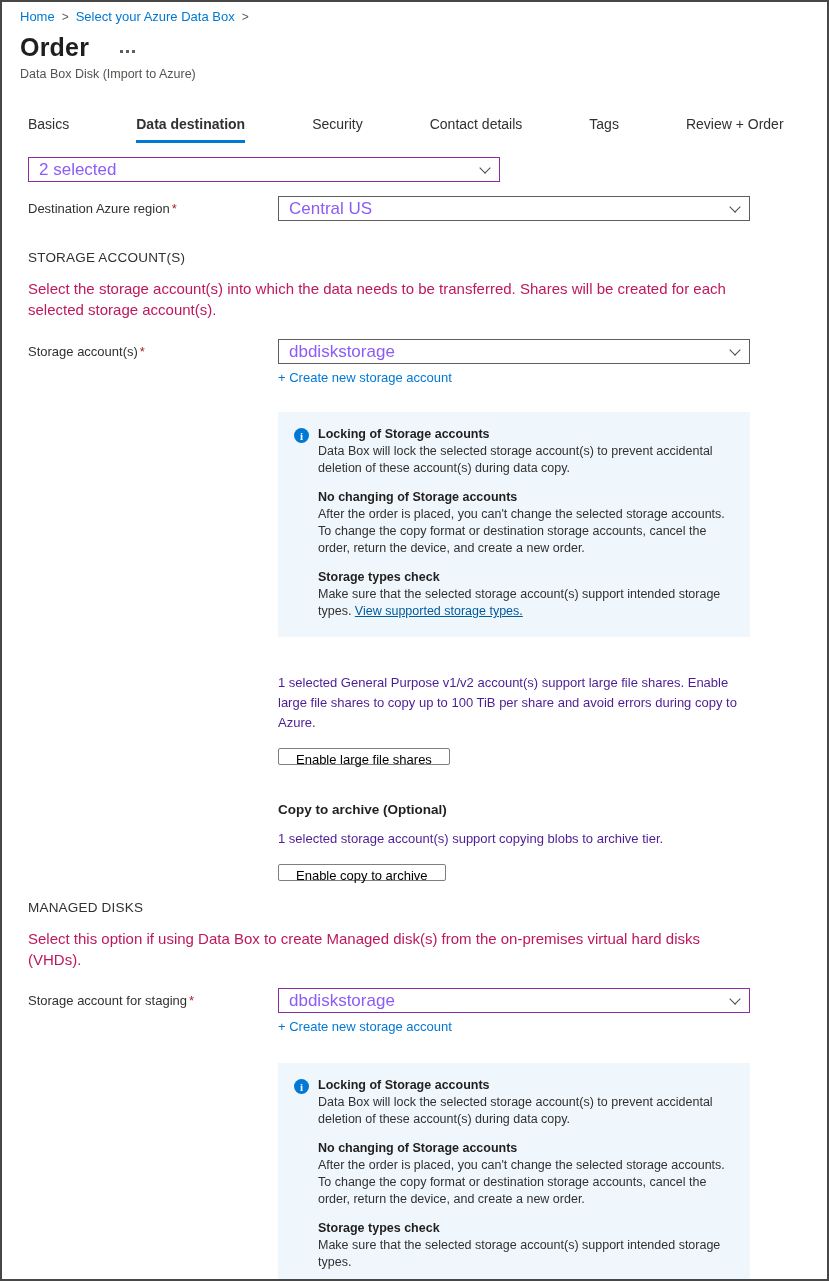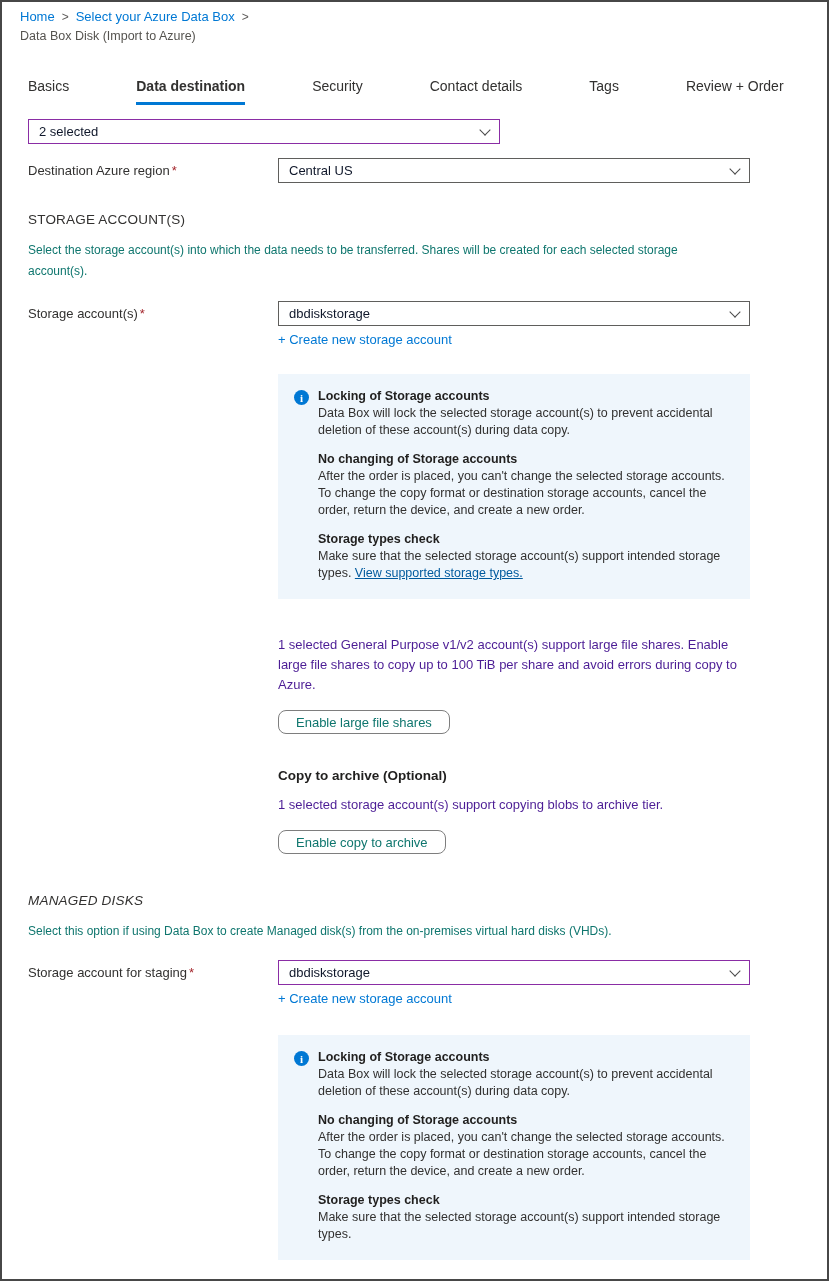--- a/index.html
+++ b/index.html
@@ -24,60 +24,68 @@
   .tab.active{ font-weight:700; border-bottom-color:#0078d4; }
 
   
   .main{ padding:0 26px; }
   .form-row{ display:flex; align-items:flex-start; }
   .label-col{ flex:0 0 250px; font-size:13px; padding-top:5px; color:#323130; }
   .req{ color:#a4262c; margin-left:2px; }
   .control-col{ width:472px; }
   .select-box{ height:25px; border:1px solid #5f5e5c; background:#fff; display:flex; align-items:center; padding:0 10px; cursor:pointer; }
   .select-box.modified{ border:1.5px solid #8a2da5; }
-  .sel-text{ font-size:13px; color:#0f172a; }
+  .sel-text{ font-size:17px; color:#8b5cf6; }
   .chev{ width:8px; height:8px; border-right:1.4px solid #4a4a4a; border-bottom:1.4px solid #4a4a4a; transform:rotate(45deg); margin-left:auto; margin-top:-4px; }
   .create-link{ display:inline-block; margin-top:6px; font-size:13px; color:#0078d4; text-decoration:none; cursor:pointer; }
 
   .row-1{ margin-top:14px; }
   .row-2{ margin-top:14px; }
   .section-heading{ margin-top:29px; font-size:13.5px; color:#323130; letter-spacing:0.2px; }
-  .section-desc{ margin-top:13px; font-size:12px; line-height:21px; max-width:705px; color:#0f766e; }
+  .section-desc{ margin-top:13px; font-size:15px; line-height:21px; max-width:705px; color:#be185d; }
   .row-3{ margin-top:19px; }
 
   
   .infobox{ margin-left:250px; width:472px; background:#eff6fc; padding:15px 16px 17px 16px; display:flex; margin-top:26px; }
   .info-icon{ flex:0 0 15px; width:15px; height:15px; border-radius:50%; background:#0078d4; color:#fff; font-size:11px; font-weight:700; font-family:"Liberation Serif", serif; display:flex; align-items:center; justify-content:center; margin-top:1px; }
   .ib-content{ margin-left:9px; }
   .ib-sec + .ib-sec{ margin-top:13px; }
   .ib-title{ font-size:12.5px; font-weight:700; color:#201f1e; }
   .ib-body{ font-size:12.5px; line-height:17px; color:#323130; margin-top:2px; }
   .ib-link{ color:#005a9e; text-decoration:underline; cursor:pointer; }
 
   
   .rblock{ margin-left:250px; width:472px; }
   .rb-heading{ font-size:13.5px; font-weight:700; color:#201f1e; }
   .rb-desc{ font-size:13px; line-height:20px; margin-top:12px; color:#4c1d95; }
-  .btn{ margin-top:15px; display:inline-block; font-family:"Liberation Sans", sans-serif; font-size:13px; color:#0f766e; background:#fff; border:1px solid #7e7e7e; border-radius:8px; padding:3px 17px; height:24px; cursor:pointer; }
+  .btn{ margin-top:15px; display:inline-block; font-family:"Liberation Sans", sans-serif; font-size:13px; color:#000000; background:#fff; border:1px solid #7e7e7e; border-radius:2px; padding:3px 17px; height:17px; cursor:pointer; }
   .blk-lfs{ margin-top:36px; }
   .blk-arch{ margin-top:34px; }
-  .sec-managed{ margin-top:39px;font-style:italic; }
+  .sec-managed{ margin-top:16px; }
   .row-staging{ margin-top:18px; }
 </style>
 </head>
 <body>
 
 <div class="frame">
 
   <div class="header">
     <div class="breadcrumb">
       <a class="crumb">Home</a>
       <span class="crumb-sep">&gt;</span>
       <a class="crumb">Select your Azure Data Box</a>
       <span class="crumb-sep">&gt;</span>
+    </div>
+    <div class="title-row">
+      <h1 class="page-title">Order</h1>
+      <div class="more-btn">
+        <span class="dot"></span>
+          <span class="dot"></span>
+          <span class="dot"></span>
+      </div>
     </div>
     <div class="subtitle">Data Box Disk (Import to Azure)</div>
   </div>
 
   <div class="tabs">
     <div class="tab">Basics</div>
     <div class="tab active">Data destination</div>
     <div class="tab">Security</div>
     <div class="tab">Contact details</div>
     <div class="tab">Tags</div>

